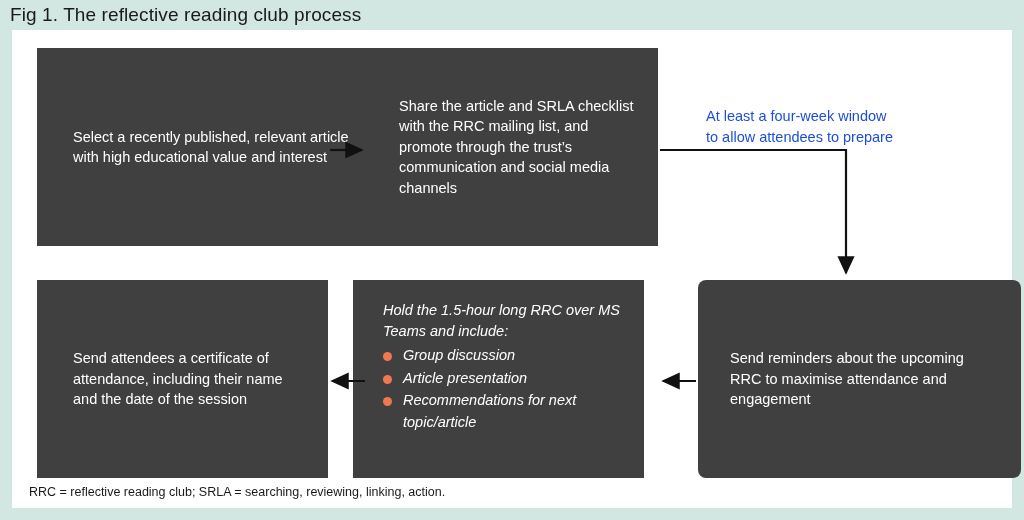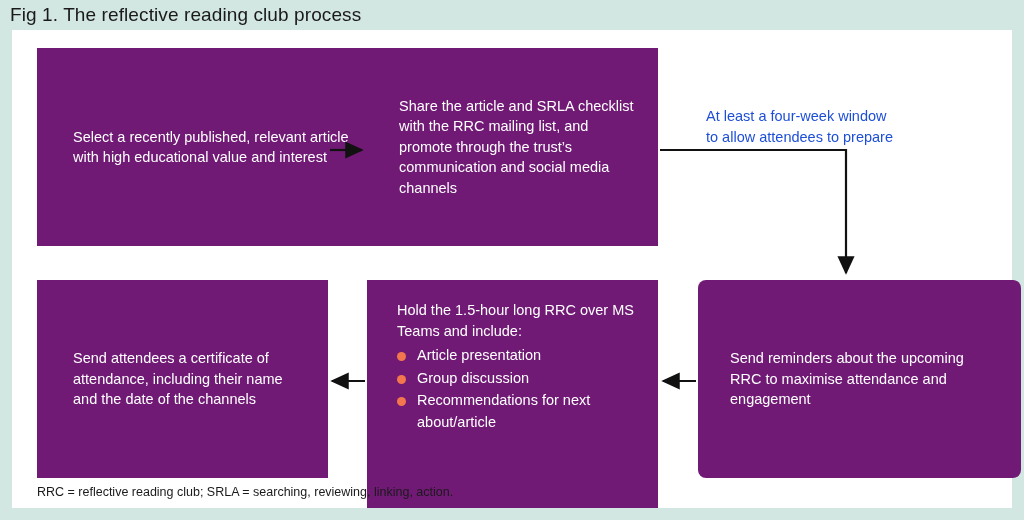--- a/index.html
+++ b/index.html
@@ -22,42 +22,42 @@
   
   .card{
     position:absolute;left:12px;top:30px;
     width:1000px;height:478px;
     background:#ffffff;
   }
 
   
   .box{
     position:absolute;
-    background:#701a75;
+    background:#404040;
     color:#ffffff;
     box-sizing:border-box;
     display:flex;
     align-items:center;
   }
   .box .inner{
     padding:0 22px 0 36px;
     width:100%;
     box-sizing:border-box;
   }
   .box p{
     margin:0;
     font-size:14.5px;
     line-height:20.5px;
   }
   .box.top-align .inner{align-self:flex-start;padding-top:20px;}
 
   #box1{left:25px;top:18px;width:339px;height:198px;}
   #box2{left:355px;top:18px;width:291px;height:198px;}
   #box3{left:686px;top:250px;width:323px;height:198px;border-radius:8px;}
-  #box4{left:355px;top:250px;width:291px;height:228px;}
+  #box4{left:341px;top:250px;width:291px;height:198px;font-style:italic;}
   #box5{left:25px;top:250px;width:291px;height:198px;}
 
   #box1 .inner{padding-left:36px;}
   #box2 .inner{padding-left:32px;}
   #box3 .inner{padding-left:32px;}
   #box4 .inner{padding-left:30px;}
   #box5 .inner{padding-left:36px;}
 
   
   ul.bullets{
@@ -88,21 +88,21 @@
   .note{
     position:absolute;
     left:694px;top:76px;
     font-size:14.5px;line-height:21px;
     color:#1d4ed8;
     white-space:pre-line;
   }
 
   
   .footnote{
-    position:absolute;left:25px;top:455px;
+    position:absolute;left:17px;top:455px;
     font-size:12.5px;color:#1a1a1a;
   }
 </style>
 </head>
 <body>
 
 <div id="root">
 
   <div class="fig-title">Fig 1. The reflective reading club process</div>
 
@@ -125,37 +125,37 @@
         <p>Send reminders about the upcoming RRC to maximise attendance and engagement</p>
       </div>
     </div>
 
     <div class="box top-align" id="box4">
       <div class="inner">
         <p>Hold the 1.5-hour long RRC over MS Teams and include:</p>
         <ul class="bullets">
           <li>
             <span class="dot"></span>
+            <span>Group discussion</span>
+          </li>
+          <li>
+            <span class="dot"></span>
             <span>Article presentation</span>
           </li>
           <li>
             <span class="dot"></span>
-            <span>Group discussion</span>
-          </li>
-          <li>
-            <span class="dot"></span>
-            <span>Recommendations for next about/article</span>
+            <span>Recommendations for next topic/article</span>
           </li>
         </ul>
       </div>
     </div>
 
     <div class="box" id="box5">
       <div class="inner">
-        <p>Send attendees a certificate of attendance, including their name and the date of the channels</p>
+        <p>Send attendees a certificate of attendance, including their name and the date of the session</p>
       </div>
     </div>
 
     <div class="note">At least a four-week window
 to allow attendees to prepare</div>
 
     <svg id="connectors" viewBox="0 0 1000 478">
       <defs>
         <marker id="arrowR" markerWidth="9" markerHeight="9" refX="7.6" refY="4.5" orient="auto" markerUnits="strokeWidth">
           <path d="M0,0.6 L8.4,4.5 L0,8.4 z" fill="#111111"></path>

